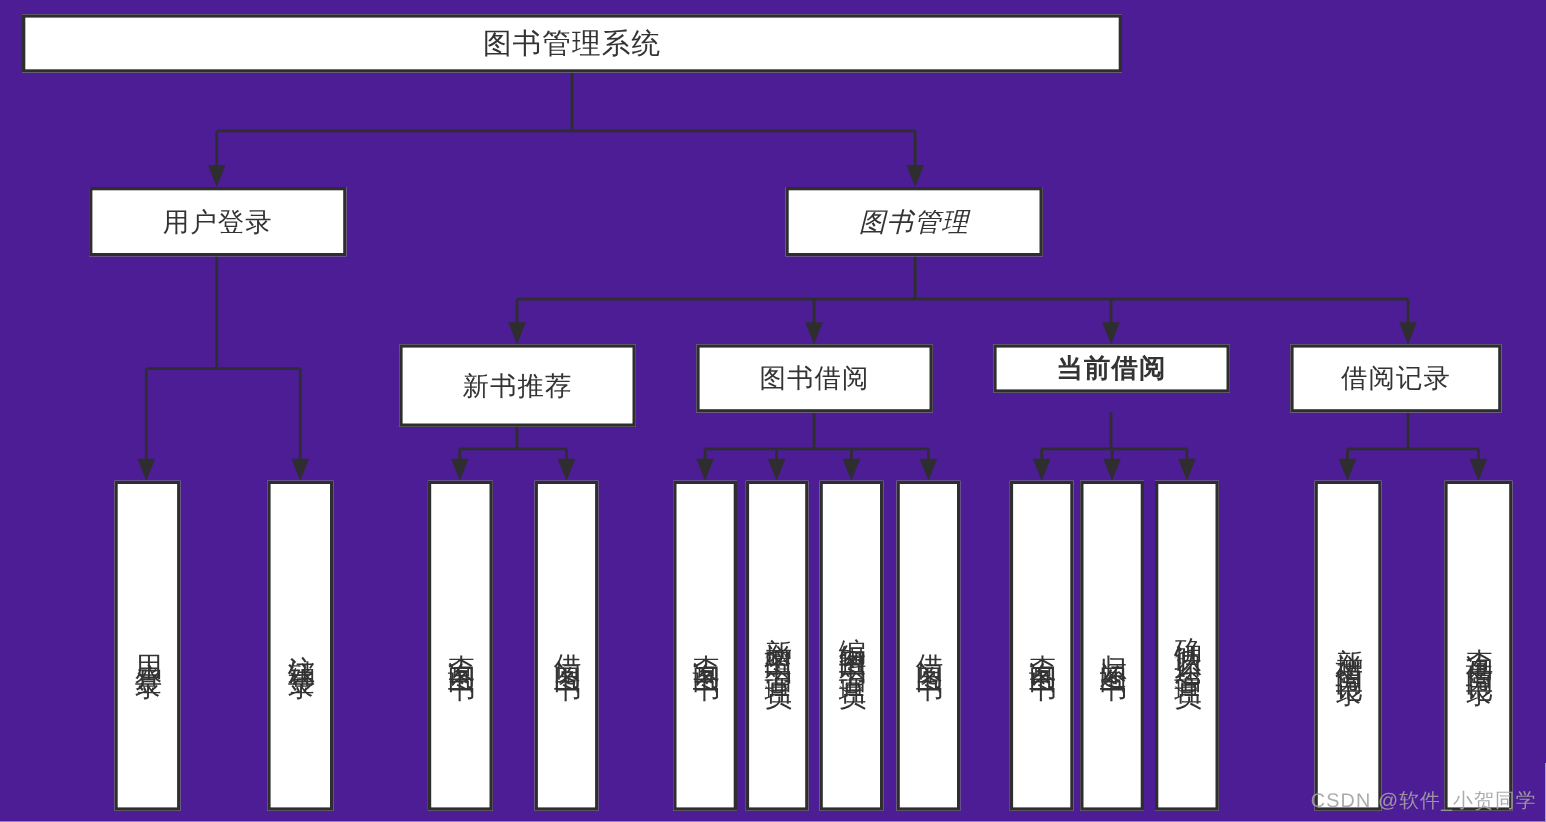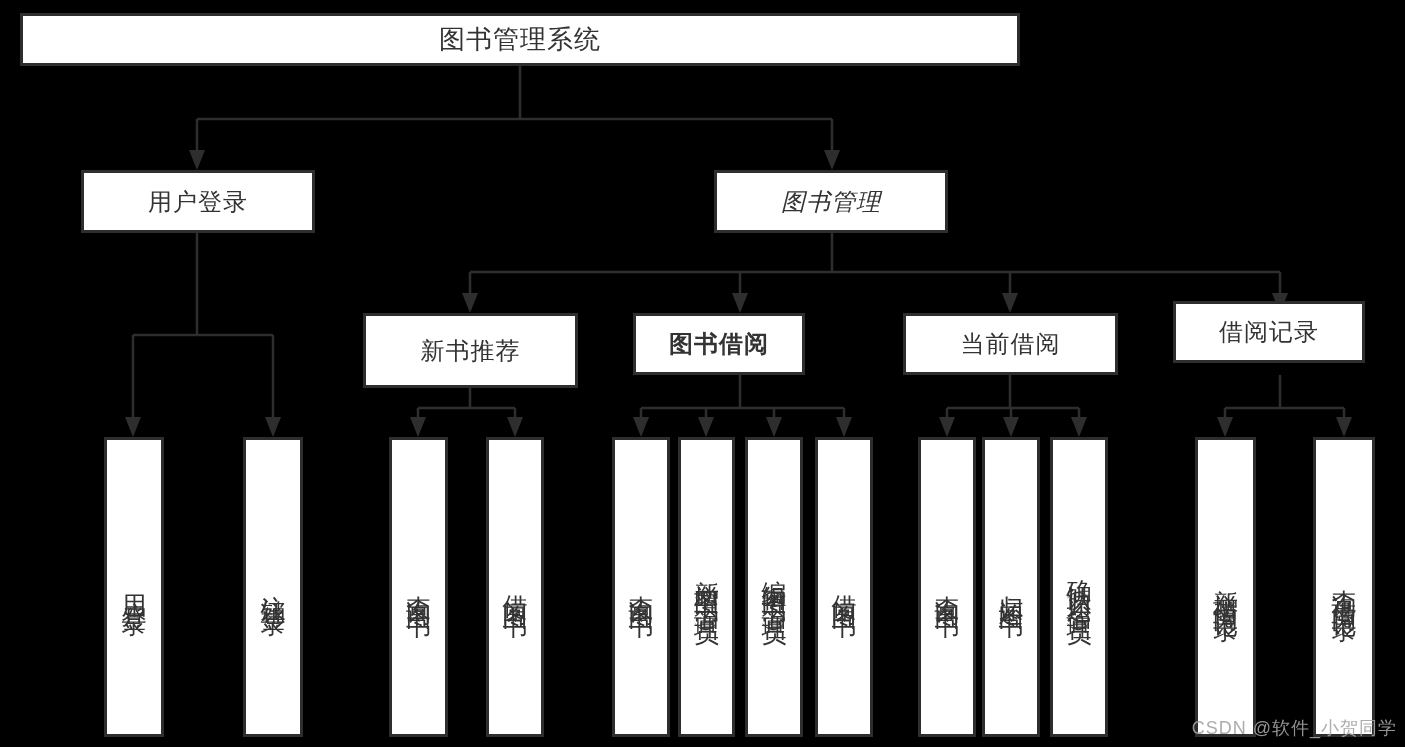--- a/index.html
+++ b/index.html
@@ -5,21 +5,21 @@
   html, body {
     margin: 0;
     padding: 0;
     background: #ffffff;
     font-family: "Liberation Sans", "DejaVu Sans", sans-serif;
   }
   .canvas {
     position: relative;
     width: 1405px;
     height: 747px;
-    background: #000000;
+    background: #4c1d95;
     overflow: hidden;
   }
   .connectors {
     position: absolute;
     left: 0; top: 0;
     width: 1405px;
     height: 747px;
     pointer-events: none;
   }
   .node {
@@ -117,27 +117,27 @@
   <div class="node node-h" style="left:81px; top:170px; width:234px; height:63px;">
     <span>用户登录</span>
   </div>
   <div class="node node-h" style="left:714px; top:170px; width:234px; height:63px;font-style:italic;">
     <span>图书管理</span>
   </div>
 
   <div class="node node-h" style="left:363px; top:313px; width:215px; height:75px;">
     <span>新书推荐</span>
   </div>
-  <div class="node node-h" style="left:633px; top:313px; width:172px; height:62px;font-weight:bold;">
+  <div class="node node-h" style="left:633px; top:313px; width:215px; height:62px;">
     <span>图书借阅</span>
   </div>
-  <div class="node node-h" style="left:903px; top:313px; width:215px; height:62px;">
+  <div class="node node-h" style="left:903px; top:313px; width:215px; height:44px;font-weight:bold;">
     <span>当前借阅</span>
   </div>
-  <div class="node node-h" style="left:1173px; top:301px; width:192px; height:62px;">
+  <div class="node node-h" style="left:1173px; top:313px; width:192px; height:62px;">
     <span>借阅记录</span>
   </div>
 
   <div class="node leaf" style="left:104px; width:60px;">
     <span class="vtext">用户登录</span>
   </div>
   <div class="node leaf" style="left:243px; width:60px;">
     <span class="vtext">注销登录</span>
   </div>
   <div class="node leaf" style="left:389px; width:59px;">

